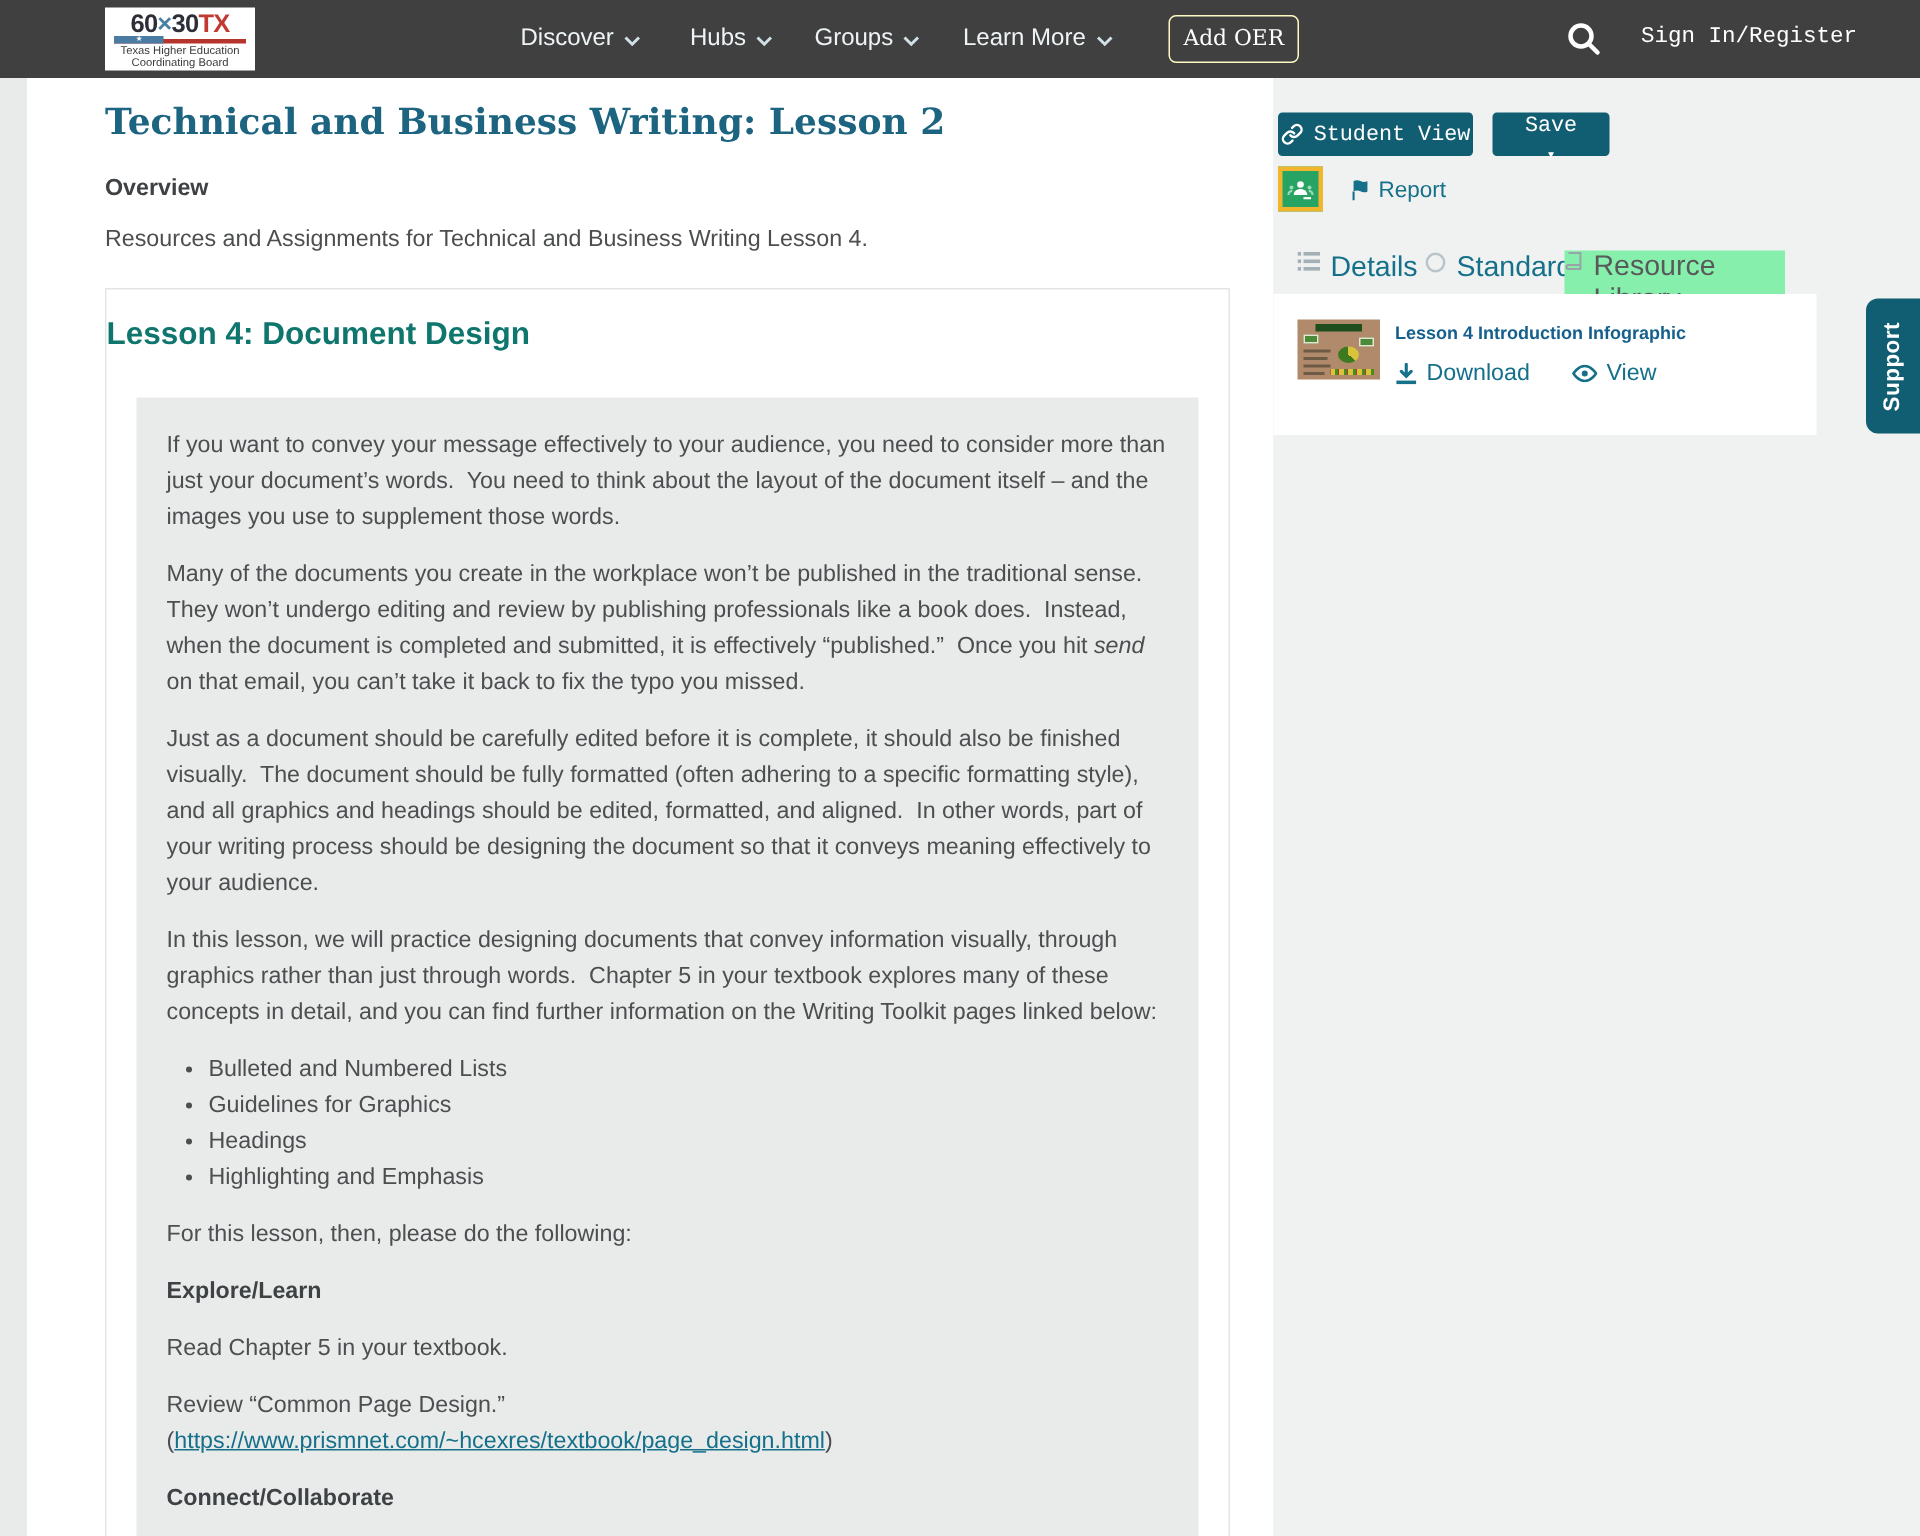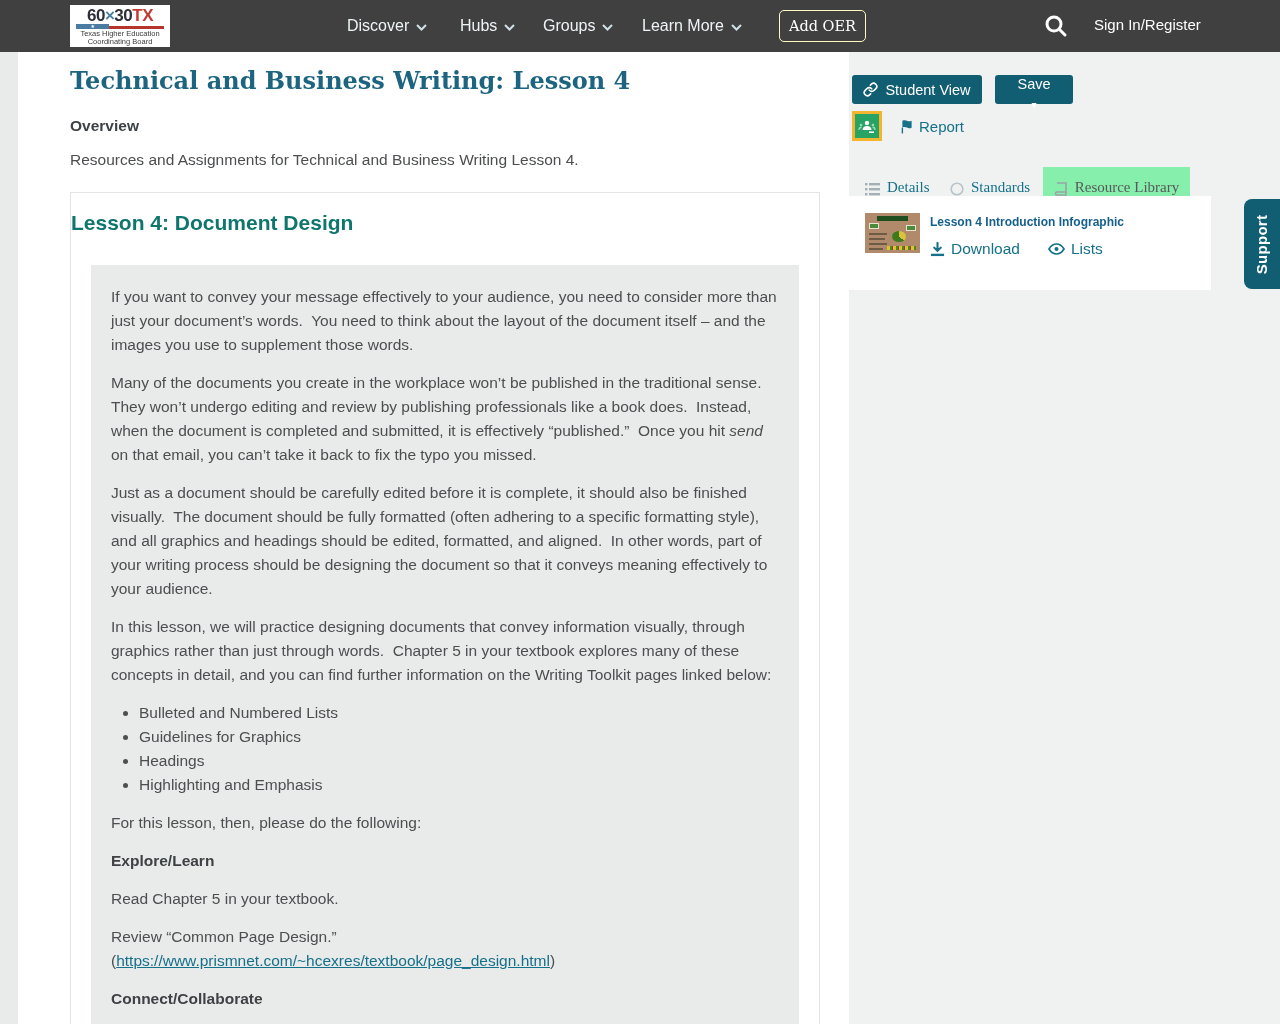--- a/index.html
+++ b/index.html
@@ -11,49 +11,49 @@
   .logo-box { position:absolute; left:70px; top:5px; width:100px; height:42px; background:#fff; padding:2px 5px 2px 5px; text-align:center; }
   .logo-top { font-family:"Liberation Sans", sans-serif; font-weight:bold; font-size:17px; line-height:17px; letter-spacing:-0.5px; color:#2e2e38; white-space:nowrap; }
   .logo-top .lx { color:#4a7fa3; } .logo-top .ltx { color:#c03a31; }
   .logo-flag { position:relative; height:5px; margin:0 1px 1px 1px; background:linear-gradient(#ffffff 0 40%, #b5342c 40% 100%); }
   .logo-flag .flag-left { position:absolute; left:0; top:0; width:38%; height:100%; background:#4a7ba3; color:#fff; font-size:5px; line-height:5px; text-align:center; }
   .logo-org { font-size:7.5px; line-height:8px; color:#3a3a3a; white-space:nowrap; }
   .nav-item { position:absolute; top:0; height:52px; display:flex; align-items:center; gap:7px; color:#eef4f6; font-size:16px; cursor:pointer; }
   .nav-item svg { margin-top:2px; }
   .add-oer { position:absolute; left:779px; top:10px; width:87px; height:32px; border:1px solid #fef9c3; border-radius:5px; color:#fff; font-family:"DejaVu Serif", serif; font-size:14.5px; display:flex; align-items:center; justify-content:center; cursor:pointer; }
   .search-btn { position:absolute; left:1043px; top:13px; width:26px; height:26px; cursor:pointer; }
-  .signin { position:absolute; left:1094px; top:16px; color:#ffffff; font-size:15px; cursor:pointer; }
+  .signin { position:absolute; left:1094px; top:16px; color:#ffffff; font-size:15px; cursor:pointer;font-family:Liberation Mono, monospace; }
 
   
   .main-panel { position:absolute; left:18px; top:52px; width:831px; height:972px; background:#ffffff; }
   .right-panel { position:absolute; left:849px; top:52px; width:431px; height:972px; background:#f0f1f1; }
 
   
   .page-title { position:absolute; left:70px; top:66px; width:700px; font-family:"DejaVu Serif", serif; font-weight:bold; font-size:24px; color:#1c6480; }
   .overview-h { position:absolute; left:70px; top:117px; font-size:15.5px; font-weight:bold; color:#3e4244; }
   .overview-t { position:absolute; left:70px; top:151px; font-size:15.5px; color:#4c4e50; }
 
   .lesson-box { position:absolute; left:70px; top:192px; width:750px; height:840px; background:#ffffff; border:1px solid #e3e5e5; }
   .lesson-heading { margin-top:17px; margin-bottom:29px; text-align:left; font-size:21px; line-height:26px; font-weight:bold; color:#0f766e; }
   .lesson-gray { margin:0 20px; background:#e9eaea; padding:20px; min-height:760px; }
   .lesson-gray p { font-size:15.5px; line-height:24px; color:#4c4e50; margin:0 0 14px 0; }
   .lesson-gray ul { margin:0 0 14px 0; padding-left:28px; }
   .lesson-gray li { font-size:15.5px; line-height:24px; color:#4c4e50; }
   .lesson-gray strong { color:#3e4244; }
   .body-link { color:#15708a; text-decoration:underline; }
 
   
-  .btn { position:absolute; height:29px; background:#115d72; border-radius:3px; color:#fff; font-family:Liberation Sans, sans-serif; font-size:14.5px; display:flex; align-items:center; justify-content:center; gap:7px; cursor:pointer; }
+  .btn { position:absolute; height:29px; background:#115d72; border-radius:3px; color:#fff; font-family:Liberation Mono, monospace; font-size:14.5px; display:flex; align-items:center; justify-content:center; gap:7px; cursor:pointer; }
   .btn-student { left:852px; top:75px; width:130px; }
   .btn-save { left:995px; top:75px; width:78px;flex-direction:column; }
   .caret { font-size:10px; line-height:10px; margin-top:1px; }
   .classroom-btn { position:absolute; left:852px; top:111px; width:30px; height:30px; background:#27a463; border:3px solid #f1b52e; display:flex; align-items:center; justify-content:center; cursor:pointer; }
   .report-link { position:absolute; left:900px; top:118px; display:flex; align-items:center; gap:5px; color:#15708a; font-size:15px; cursor:pointer; }
 
-  .tab { position:absolute; top:168px; height:28px; display:flex; align-items:flex-end; gap:7px; font-size:15px; color:#15708a; cursor:pointer;font-family:Liberation Serif, serif; }
+  .tab { position:absolute; top:168px; height:28px; display:flex; align-items:flex-start; gap:7px; font-size:19px; color:#15708a; cursor:pointer; }
   .tab-details { left:865px; } .tab-standards { left:950px; }
   .tab-active { left:1043px; top:167px; width:147px; height:29px; background:#86efac; color:#58595b; justify-content:center; }
   .res-card { position:absolute; left:849px; top:196px; width:362px; height:94px; background:#ffffff; }
   .thumb { position:absolute; left:16px; top:17px; width:55px; height:40px; background:#b08a6b; overflow:hidden; }
   .thumb .t-head { position:absolute; left:12px; top:3px; width:31px; height:5px; background:#1e4d1e; }
   .thumb .t-box1 { position:absolute; left:4px; top:10px; width:10px; height:6px; background:#4a8a3a; border:1px solid #e8e4d0; }
   .thumb .t-box2 { position:absolute; left:41px; top:12px; width:10px; height:6px; background:#4a8a3a; border:1px solid #e8e4d0; }
   .thumb .t-pie { position:absolute; left:27px; top:18px; width:14px; height:11px; border-radius:50%; background:conic-gradient(#d8c33a 0 130deg, #3d7a1f 130deg 360deg); }
   .thumb .t-line { position:absolute; height:2px; background:#6e5b45; }
   .thumb .t-strip { position:absolute; left:22px; top:33px; width:29px; height:4px; background:repeating-linear-gradient(90deg,#d8c33a 0 3px,#4a8a1f 3px 5px,#b5342c 5px 6px); }
@@ -111,21 +111,21 @@
 
   <div class="search-btn">
     <svg class="ic" width="26" height="26" viewBox="0 0 26 26">
         <circle cx="11" cy="11" r="7" fill="none" stroke="#ffffff" stroke-width="3"></circle>
         <line x1="16.5" y1="16.5" x2="22" y2="22" stroke="#ffffff" stroke-width="3" stroke-linecap="round"></line>
       </svg>
   </div>
   <div class="signin">Sign In/Register</div>
 </div>
 
-<h1 class="page-title">Technical and Business Writing: Lesson 4</h1>
+<h1 class="page-title">Technical and Business Writing: Lesson 2</h1>
 <div class="overview-h">Overview</div>
 <div class="overview-t">Resources and Assignments for Technical and Business Writing Lesson 4.</div>
 
 <div class="lesson-box">
   <div class="lesson-heading">Lesson 4: Document Design</div>
   <div class="lesson-gray">
       <p>If you want to convey your message effectively to your audience, you need to consider more than just your document’s words.&nbsp; You need to think about the layout of the document itself – and the images you use to supplement those words.</p>
       <p>Many of the documents you create in the workplace won’t be published in the traditional sense.&nbsp; They won’t undergo editing and review by publishing professionals like a book does.&nbsp; Instead, when the document is completed and submitted, it is effectively “published.”&nbsp; Once you hit <em>send</em> on that email, you can’t take it back to fix the typo you missed.</p>
       <p>Just as a document should be carefully edited before it is complete, it should also be finished visually.&nbsp; The document should be fully formatted (often adhering to a specific formatting style), and all graphics and headings should be edited, formatted, and aligned.&nbsp; In other words, part of your writing process should be designing the document so that it conveys meaning effectively to your audience.</p>
       <p>In this lesson, we will practice designing documents that convey information visually, through graphics rather than just through words.&nbsp; Chapter 5 in your textbook explores many of these concepts in detail, and you can find further information on the Writing Toolkit pages linked below:</p>
@@ -223,19 +223,19 @@
         <path d="M8 1v8M4.5 6L8 9.5 11.5 6" fill="none" stroke="#15708a" stroke-width="2.2" stroke-linecap="round"></path>
         <rect x="1" y="12.5" width="14" height="2.5" fill="#15708a"></rect>
       </svg>
     <span>Download</span>
   </div>
   <div class="res-action res-view">
     <svg class="ic" width="17" height="12" viewBox="0 0 17 12">
         <path d="M1 6s3-5 7.5-5S16 6 16 6s-3 5-7.5 5S1 6 1 6z" fill="none" stroke="#15708a" stroke-width="1.7"></path>
         <circle cx="8.5" cy="6" r="2" fill="#15708a"></circle>
       </svg>
-    <span>Lists</span>
+    <span>View</span>
   </div>
 </div>
 
 <div class="support-tab">
   <span>Support</span>
 </div>
 
 </body></html>

